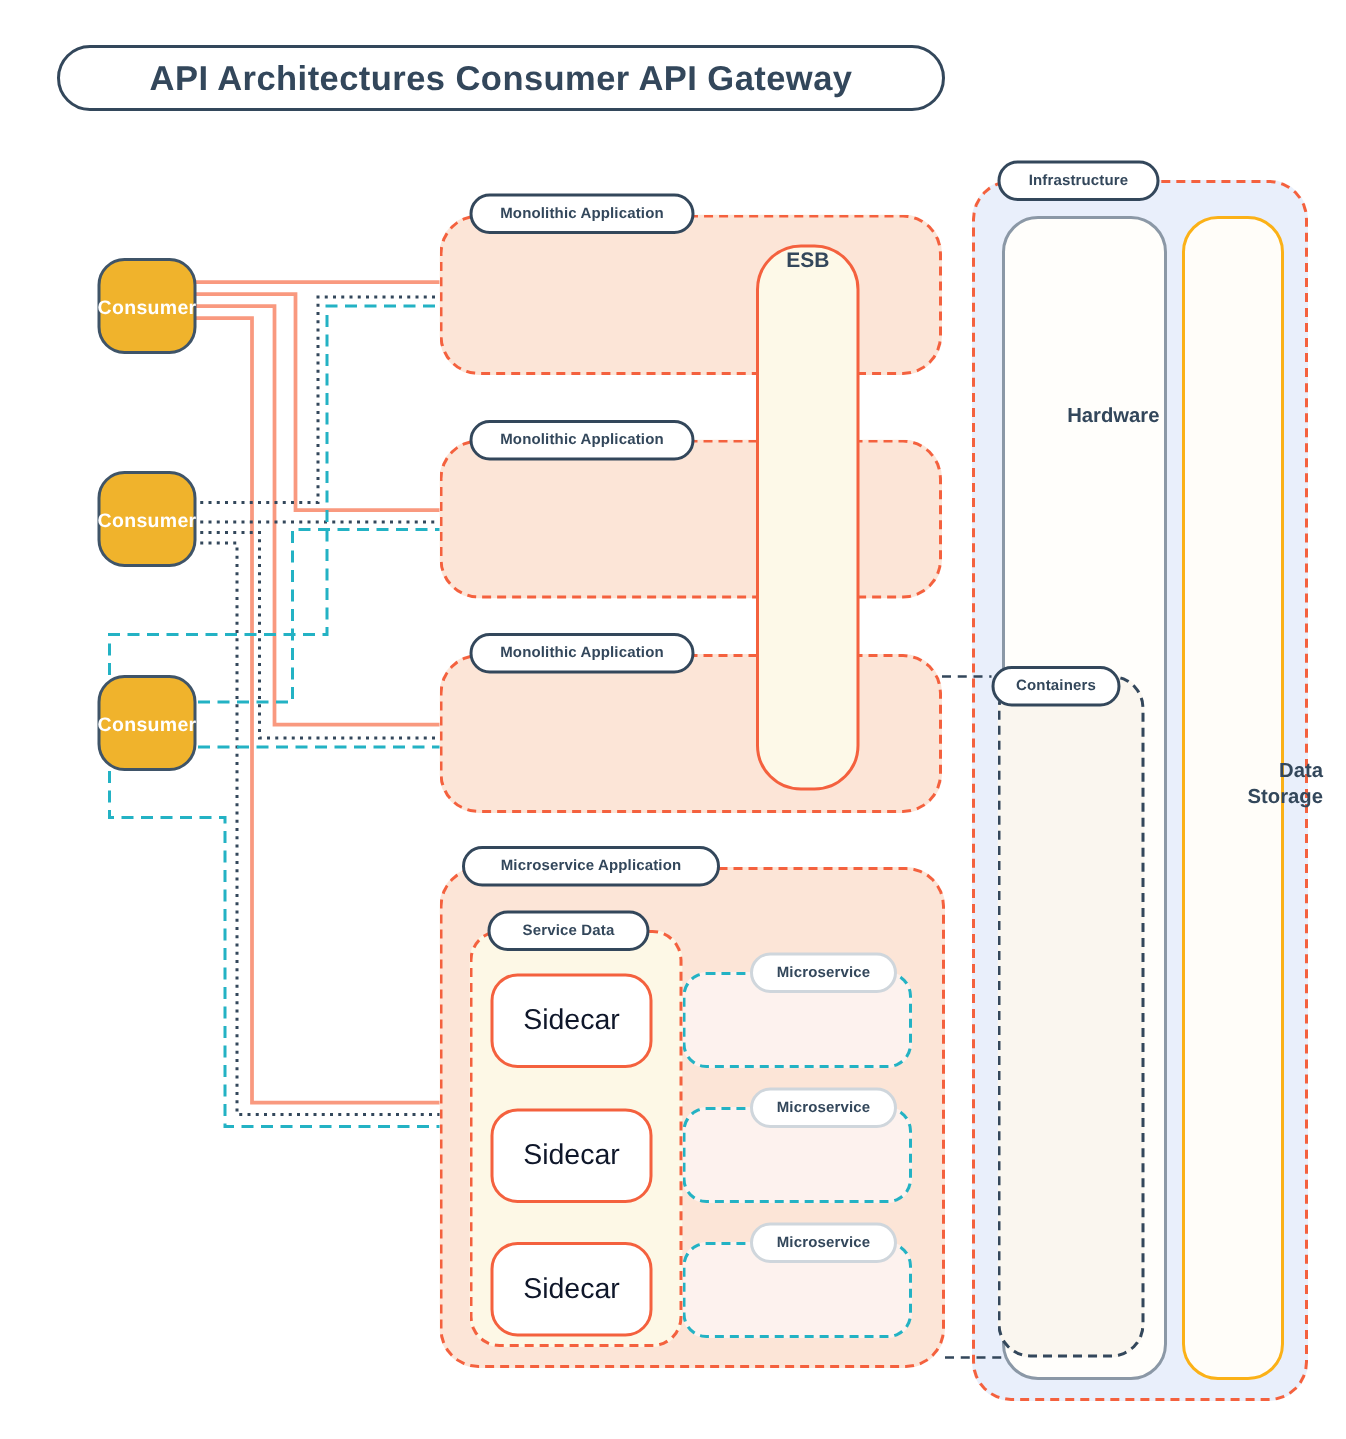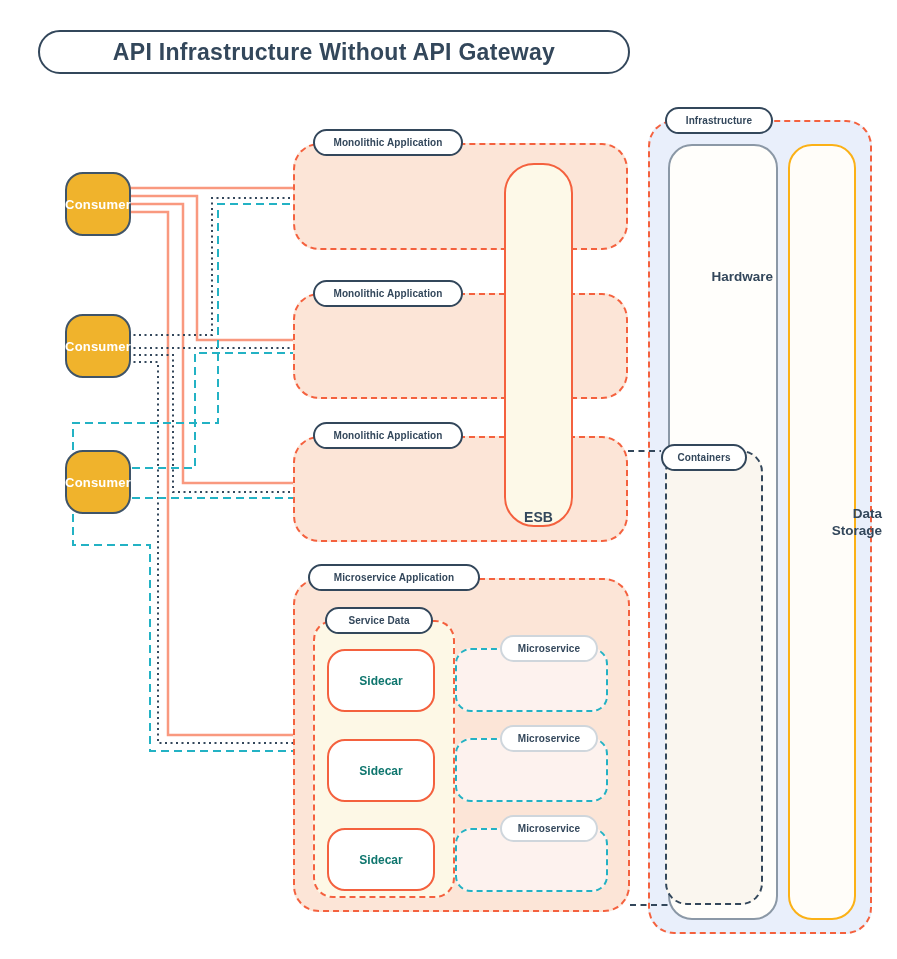--- a/index.html
+++ b/index.html
@@ -16,41 +16,41 @@
     font-size:10px;font-weight:700;color:#33475b;white-space:nowrap;
     z-index:10;letter-spacing:.1px;
   }
   .pill.gray{border-color:#cfd6dc;border-width:2px;color:#33475b;}
   
   .peach-box{background:#fce5d7;border:2px dashed #f4613e;border-radius:26px;z-index:1;}
   .cream-box{background:#fdf8e6;border:2px dashed #f4613e;border-radius:20px;z-index:1;}
   .teal-row{background:#fdf2ee;border:2px dashed #23b2c4;border-radius:16px;z-index:2;}
   
   .esb-box{background:#fdf9e8;border:2.5px solid #f4613e;border-radius:30px;z-index:8;
-    display:flex;align-items:flex-end;justify-content:center;font-size:14px;font-weight:700;color:#33475b;}
+    display:flex;align-items:flex-start;justify-content:center;font-size:14px;font-weight:700;color:#33475b;}
   .sidecar{background:#ffffff;border:2.5px solid #f4613e;border-radius:18px;z-index:8;
-    display:flex;align-items:center;justify-content:center;font-size:12px;font-weight:700;color:#0f766e;}
+    display:flex;align-items:center;justify-content:center;font-size:19px;font-weight:400;color:#0f172a;}
   .consumer{background:#f0b32c;border:2.5px solid #3f5468;border-radius:18px;z-index:9;
     display:flex;align-items:center;justify-content:center;font-size:13px;font-weight:700;color:#ffffff;letter-spacing:.2px;margin-left:25px;}
   
   .infra-box{background:#e9effb;border:2px dashed #f4613e;border-radius:26px;z-index:1;}
   .hardware-box{background:#fffefb;border:2px solid #8b98a6;border-radius:24px;z-index:2;}
   .storage-box{background:#fffdf9;border:2px solid #fbb117;border-radius:24px;z-index:2;}
   .containers-box{background:#faf6ef;border:2px dashed #33475b;border-radius:22px;z-index:3;}
   .box-label{position:absolute;z-index:4;color:#33475b;font-size:13.5px;font-weight:700;
     text-align:right;line-height:17px;}
   svg.wires{position:absolute;left:0;top:0;z-index:5;pointer-events:none;}
 </style>
 </head>
 <body>
 
 <div id="canvas">
 
   <div class="pill" style="left:38px;top:30px;width:592px;height:44px;border-radius:24px;font-size:23px;font-weight:700;letter-spacing:.3px;">
-    <span>API Infrastructure Without API Gateway</span>
+    <span>API Architectures Consumer API Gateway</span>
   </div>
 
   <div class="abs infra-box" style="left:648px;top:120px;width:224px;height:814px;"></div>
   <div class="abs hardware-box" style="left:668px;top:144px;width:110px;height:776px;"></div>
   <div class="abs storage-box" style="left:788px;top:144px;width:68px;height:776px;"></div>
   <div class="abs containers-box" style="left:665px;top:450px;width:98px;height:455px;"></div>
   <div class="box-label" style="left:673px;top:268px;width:100px;">Hardware</div>
   <div class="box-label" style="left:812px;top:505px;width:70px;">Data Storage</div>
   <div class="pill" style="left:665px;top:107px;width:108px;height:27px;">
     <span>Infrastructure</span>

